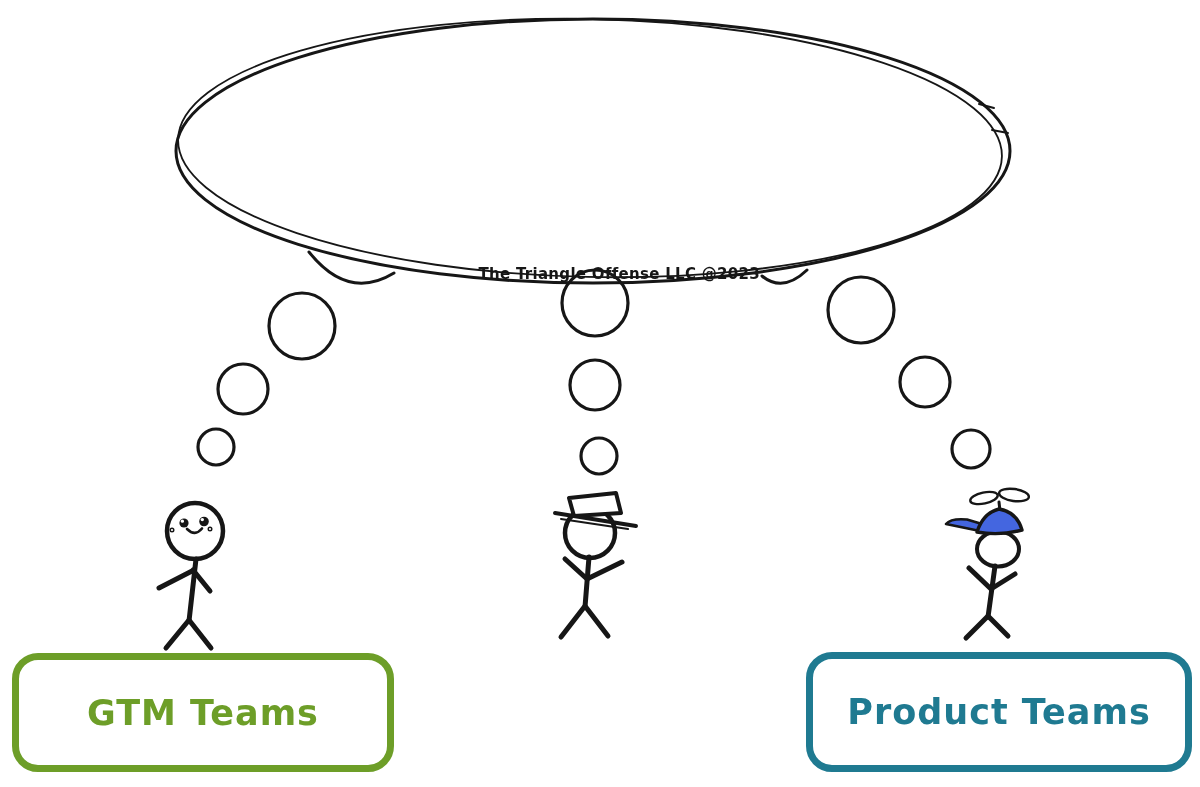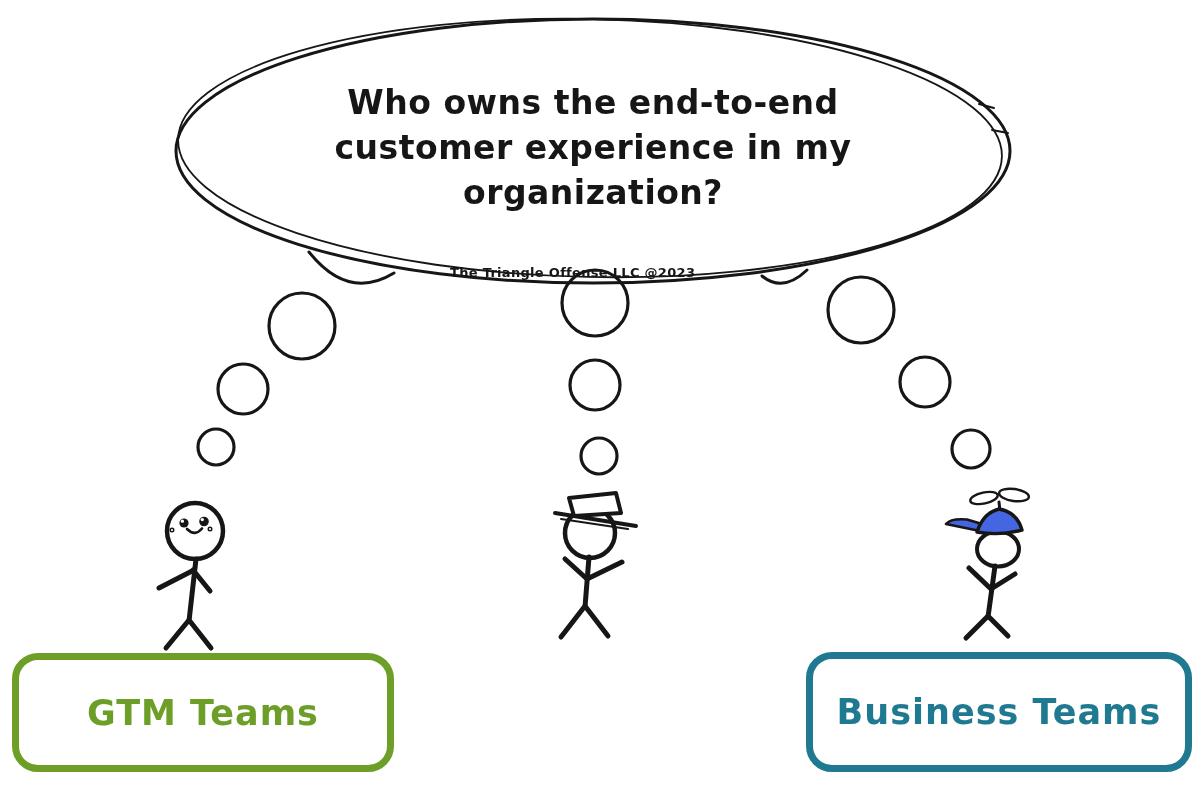--- a/index.html
+++ b/index.html
@@ -32,22 +32,22 @@
     line-height: 45px;
     font-weight: 600;
     letter-spacing: 0.5px;
     color: var(--ink, #161616);
   }
   .watermark {
     position: absolute;
     left: 450px;
     top: 265px;
     width: 310px;
-    text-align: left;
-    font-size: 13px;
+    text-align: right;
+    font-size: 15px;
     font-weight: 600;
     letter-spacing: 0.3px;
     color: var(--ink, #161616);
   }
   .team-box {
     position: absolute;
     box-sizing: border-box;
     border-radius: 26px;
     background: #ffffff;
     display: flex;
@@ -146,28 +146,25 @@
         <path d="M 999 502 L 1000 511" stroke-width="3"></path>
         <path d="M 980 531 L 946 524 Q 951 518 967 519.5 L 982 524 Z" style="fill:var(--cap-blue,#4466e0)" stroke-width="2.6"></path>
         <path d="M 977 532 Q 983 513 999 509 Q 1017 512 1022 530 Q 1000 536 977 532 Z" style="fill:var(--cap-blue,#4466e0)" stroke-width="3.4"></path>
       </g>
       <path d="M 995 566 L 988 617" stroke-width="5"></path>
       <path d="M 969 568 L 991 589 M 991 589 L 1015 574" stroke-width="5"></path>
       <path d="M 966 638 L 988 616 L 1008 636" stroke-width="5"></path>
     </g>
   </svg>
 
-  <div class="bubble-text">Who owns the end-to-end
-customer experience in my
-organization?</div>
 
   <div class="watermark">The Triangle Offense LLC @2023</div>
 
   <div class="team-box gtm">
     <span class="team-label">GTM Teams</span>
   </div>
 
 
   <div class="team-box product">
-    <span class="team-label">Business Teams</span>
+    <span class="team-label">Product Teams</span>
   </div>
 
 </div>
 
 </body></html>

